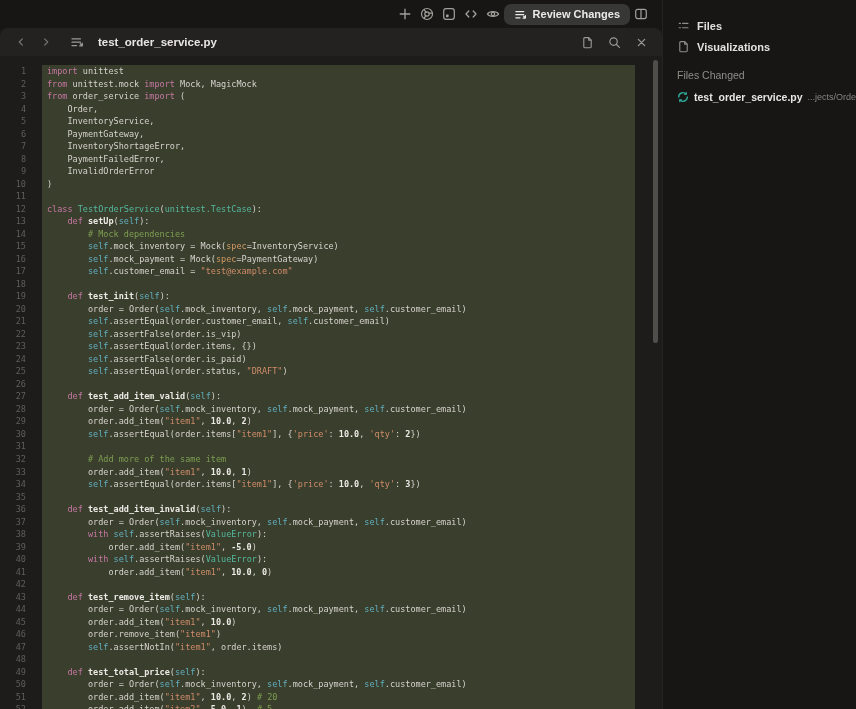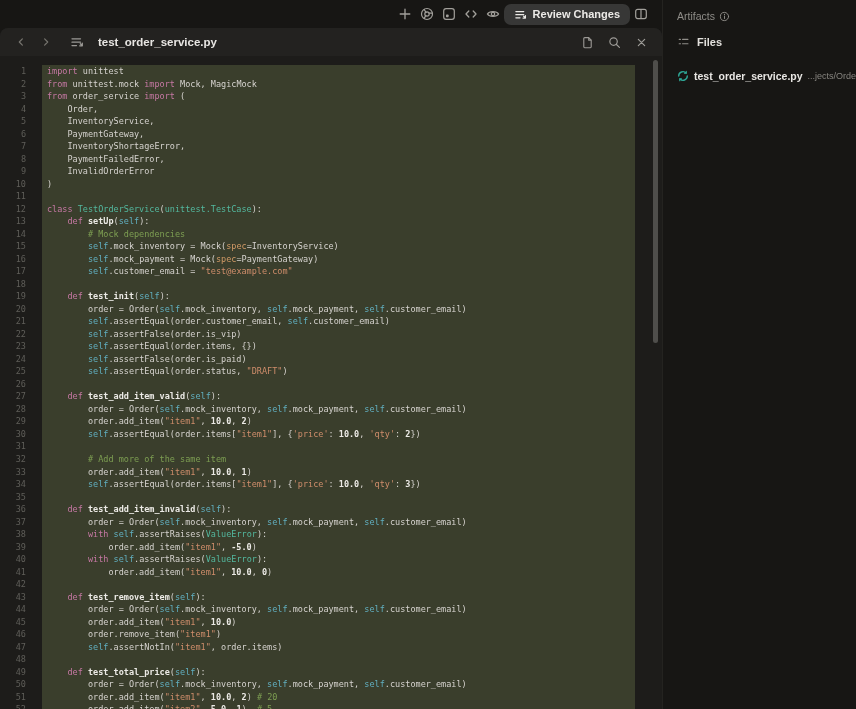--- a/index.html
+++ b/index.html
@@ -152,40 +152,42 @@
       </div>
 
       <div class="code-area">
         <div class="code-lines"><div class="cl"><span class="ln">1</span><span class="lc"><span class="tok-k" style="color: rgb(198, 120, 164);">import</span><span class="tok-p" style="color: rgb(214, 211, 207);"> unittest</span></span></div><div class="cl"><span class="ln">2</span><span class="lc"><span class="tok-k" style="color: rgb(198, 120, 164);">from</span><span class="tok-p" style="color: rgb(214, 211, 207);"> unittest.mock </span><span class="tok-k" style="color: rgb(198, 120, 164);">import</span><span class="tok-p" style="color: rgb(214, 211, 207);"> Mock, MagicMock</span></span></div><div class="cl"><span class="ln">3</span><span class="lc"><span class="tok-k" style="color: rgb(198, 120, 164);">from</span><span class="tok-p" style="color: rgb(214, 211, 207);"> order_service </span><span class="tok-k" style="color: rgb(198, 120, 164);">import</span><span class="tok-p" style="color: rgb(214, 211, 207);"> (</span></span></div><div class="cl"><span class="ln">4</span><span class="lc"><span class="tok-p" style="color: rgb(214, 211, 207);">    Order,</span></span></div><div class="cl"><span class="ln">5</span><span class="lc"><span class="tok-p" style="color: rgb(214, 211, 207);">    InventoryService,</span></span></div><div class="cl"><span class="ln">6</span><span class="lc"><span class="tok-p" style="color: rgb(214, 211, 207);">    PaymentGateway,</span></span></div><div class="cl"><span class="ln">7</span><span class="lc"><span class="tok-p" style="color: rgb(214, 211, 207);">    InventoryShortageError,</span></span></div><div class="cl"><span class="ln">8</span><span class="lc"><span class="tok-p" style="color: rgb(214, 211, 207);">    PaymentFailedError,</span></span></div><div class="cl"><span class="ln">9</span><span class="lc"><span class="tok-p" style="color: rgb(214, 211, 207);">    InvalidOrderError</span></span></div><div class="cl"><span class="ln">10</span><span class="lc"><span class="tok-p" style="color: rgb(214, 211, 207);">)</span></span></div><div class="cl"><span class="ln">11</span><span class="lc"> </span></div><div class="cl"><span class="ln">12</span><span class="lc"><span class="tok-k" style="color: rgb(198, 120, 164);">class</span><span class="tok-t" style="color: rgb(83, 184, 159);"> TestOrderService</span><span class="tok-p" style="color: rgb(214, 211, 207);">(</span><span class="tok-t" style="color: rgb(83, 184, 159);">unittest.TestCase</span><span class="tok-p" style="color: rgb(214, 211, 207);">):</span></span></div><div class="cl"><span class="ln">13</span><span class="lc"><span class="tok-p" style="color: rgb(214, 211, 207);">    </span><span class="tok-k" style="color: rgb(198, 120, 164);">def</span><span class="tok-f" style="color: rgb(236, 234, 230);"> setUp</span><span class="tok-p" style="color: rgb(214, 211, 207);">(</span><span class="tok-s" style="color: rgb(97, 175, 192);">self</span><span class="tok-p" style="color: rgb(214, 211, 207);">):</span></span></div><div class="cl"><span class="ln">14</span><span class="lc"><span class="tok-c" style="color: rgb(125, 158, 82);">        # Mock dependencies</span></span></div><div class="cl"><span class="ln">15</span><span class="lc"><span class="tok-p" style="color: rgb(214, 211, 207);">        </span><span class="tok-s" style="color: rgb(97, 175, 192);">self</span><span class="tok-p" style="color: rgb(214, 211, 207);">.mock_inventory = Mock(</span><span class="tok-o" style="color: rgb(209, 154, 102);">spec</span><span class="tok-p" style="color: rgb(214, 211, 207);">=InventoryService)</span></span></div><div class="cl"><span class="ln">16</span><span class="lc"><span class="tok-p" style="color: rgb(214, 211, 207);">        </span><span class="tok-s" style="color: rgb(97, 175, 192);">self</span><span class="tok-p" style="color: rgb(214, 211, 207);">.mock_payment = Mock(</span><span class="tok-o" style="color: rgb(209, 154, 102);">spec</span><span class="tok-p" style="color: rgb(214, 211, 207);">=PaymentGateway)</span></span></div><div class="cl"><span class="ln">17</span><span class="lc"><span class="tok-p" style="color: rgb(214, 211, 207);">        </span><span class="tok-s" style="color: rgb(97, 175, 192);">self</span><span class="tok-p" style="color: rgb(214, 211, 207);">.customer_email = </span><span class="tok-str" style="color: rgb(207, 141, 107);">"test@example.com"</span></span></div><div class="cl"><span class="ln">18</span><span class="lc"> </span></div><div class="cl"><span class="ln">19</span><span class="lc"><span class="tok-p" style="color: rgb(214, 211, 207);">    </span><span class="tok-k" style="color: rgb(198, 120, 164);">def</span><span class="tok-f" style="color: rgb(236, 234, 230);"> test_init</span><span class="tok-p" style="color: rgb(214, 211, 207);">(</span><span class="tok-s" style="color: rgb(97, 175, 192);">self</span><span class="tok-p" style="color: rgb(214, 211, 207);">):</span></span></div><div class="cl"><span class="ln">20</span><span class="lc"><span class="tok-p" style="color: rgb(214, 211, 207);">        order = Order(</span><span class="tok-s" style="color: rgb(97, 175, 192);">self</span><span class="tok-p" style="color: rgb(214, 211, 207);">.mock_inventory, </span><span class="tok-s" style="color: rgb(97, 175, 192);">self</span><span class="tok-p" style="color: rgb(214, 211, 207);">.mock_payment, </span><span class="tok-s" style="color: rgb(97, 175, 192);">self</span><span class="tok-p" style="color: rgb(214, 211, 207);">.customer_email)</span></span></div><div class="cl"><span class="ln">21</span><span class="lc"><span class="tok-p" style="color: rgb(214, 211, 207);">        </span><span class="tok-s" style="color: rgb(97, 175, 192);">self</span><span class="tok-p" style="color: rgb(214, 211, 207);">.assertEqual(order.customer_email, </span><span class="tok-s" style="color: rgb(97, 175, 192);">self</span><span class="tok-p" style="color: rgb(214, 211, 207);">.customer_email)</span></span></div><div class="cl"><span class="ln">22</span><span class="lc"><span class="tok-p" style="color: rgb(214, 211, 207);">        </span><span class="tok-s" style="color: rgb(97, 175, 192);">self</span><span class="tok-p" style="color: rgb(214, 211, 207);">.assertFalse(order.is_vip)</span></span></div><div class="cl"><span class="ln">23</span><span class="lc"><span class="tok-p" style="color: rgb(214, 211, 207);">        </span><span class="tok-s" style="color: rgb(97, 175, 192);">self</span><span class="tok-p" style="color: rgb(214, 211, 207);">.assertEqual(order.items, {})</span></span></div><div class="cl"><span class="ln">24</span><span class="lc"><span class="tok-p" style="color: rgb(214, 211, 207);">        </span><span class="tok-s" style="color: rgb(97, 175, 192);">self</span><span class="tok-p" style="color: rgb(214, 211, 207);">.assertFalse(order.is_paid)</span></span></div><div class="cl"><span class="ln">25</span><span class="lc"><span class="tok-p" style="color: rgb(214, 211, 207);">        </span><span class="tok-s" style="color: rgb(97, 175, 192);">self</span><span class="tok-p" style="color: rgb(214, 211, 207);">.assertEqual(order.status, </span><span class="tok-str" style="color: rgb(207, 141, 107);">"DRAFT"</span><span class="tok-p" style="color: rgb(214, 211, 207);">)</span></span></div><div class="cl"><span class="ln">26</span><span class="lc"> </span></div><div class="cl"><span class="ln">27</span><span class="lc"><span class="tok-p" style="color: rgb(214, 211, 207);">    </span><span class="tok-k" style="color: rgb(198, 120, 164);">def</span><span class="tok-f" style="color: rgb(236, 234, 230);"> test_add_item_valid</span><span class="tok-p" style="color: rgb(214, 211, 207);">(</span><span class="tok-s" style="color: rgb(97, 175, 192);">self</span><span class="tok-p" style="color: rgb(214, 211, 207);">):</span></span></div><div class="cl"><span class="ln">28</span><span class="lc"><span class="tok-p" style="color: rgb(214, 211, 207);">        order = Order(</span><span class="tok-s" style="color: rgb(97, 175, 192);">self</span><span class="tok-p" style="color: rgb(214, 211, 207);">.mock_inventory, </span><span class="tok-s" style="color: rgb(97, 175, 192);">self</span><span class="tok-p" style="color: rgb(214, 211, 207);">.mock_payment, </span><span class="tok-s" style="color: rgb(97, 175, 192);">self</span><span class="tok-p" style="color: rgb(214, 211, 207);">.customer_email)</span></span></div><div class="cl"><span class="ln">29</span><span class="lc"><span class="tok-p" style="color: rgb(214, 211, 207);">        order.add_item(</span><span class="tok-str" style="color: rgb(207, 141, 107);">"item1"</span><span class="tok-p" style="color: rgb(214, 211, 207);">, </span><span class="tok-n" style="color: rgb(236, 234, 230);">10.0</span><span class="tok-p" style="color: rgb(214, 211, 207);">, </span><span class="tok-n" style="color: rgb(236, 234, 230);">2</span><span class="tok-p" style="color: rgb(214, 211, 207);">)</span></span></div><div class="cl"><span class="ln">30</span><span class="lc"><span class="tok-p" style="color: rgb(214, 211, 207);">        </span><span class="tok-s" style="color: rgb(97, 175, 192);">self</span><span class="tok-p" style="color: rgb(214, 211, 207);">.assertEqual(order.items[</span><span class="tok-str" style="color: rgb(207, 141, 107);">"item1"</span><span class="tok-p" style="color: rgb(214, 211, 207);">], {</span><span class="tok-str" style="color: rgb(207, 141, 107);">'price'</span><span class="tok-p" style="color: rgb(214, 211, 207);">: </span><span class="tok-n" style="color: rgb(236, 234, 230);">10.0</span><span class="tok-p" style="color: rgb(214, 211, 207);">, </span><span class="tok-str" style="color: rgb(207, 141, 107);">'qty'</span><span class="tok-p" style="color: rgb(214, 211, 207);">: </span><span class="tok-n" style="color: rgb(236, 234, 230);">2</span><span class="tok-p" style="color: rgb(214, 211, 207);">})</span></span></div><div class="cl"><span class="ln">31</span><span class="lc"> </span></div><div class="cl"><span class="ln">32</span><span class="lc"><span class="tok-c" style="color: rgb(125, 158, 82);">        # Add more of the same item</span></span></div><div class="cl"><span class="ln">33</span><span class="lc"><span class="tok-p" style="color: rgb(214, 211, 207);">        order.add_item(</span><span class="tok-str" style="color: rgb(207, 141, 107);">"item1"</span><span class="tok-p" style="color: rgb(214, 211, 207);">, </span><span class="tok-n" style="color: rgb(236, 234, 230);">10.0</span><span class="tok-p" style="color: rgb(214, 211, 207);">, </span><span class="tok-n" style="color: rgb(236, 234, 230);">1</span><span class="tok-p" style="color: rgb(214, 211, 207);">)</span></span></div><div class="cl"><span class="ln">34</span><span class="lc"><span class="tok-p" style="color: rgb(214, 211, 207);">        </span><span class="tok-s" style="color: rgb(97, 175, 192);">self</span><span class="tok-p" style="color: rgb(214, 211, 207);">.assertEqual(order.items[</span><span class="tok-str" style="color: rgb(207, 141, 107);">"item1"</span><span class="tok-p" style="color: rgb(214, 211, 207);">], {</span><span class="tok-str" style="color: rgb(207, 141, 107);">'price'</span><span class="tok-p" style="color: rgb(214, 211, 207);">: </span><span class="tok-n" style="color: rgb(236, 234, 230);">10.0</span><span class="tok-p" style="color: rgb(214, 211, 207);">, </span><span class="tok-str" style="color: rgb(207, 141, 107);">'qty'</span><span class="tok-p" style="color: rgb(214, 211, 207);">: </span><span class="tok-n" style="color: rgb(236, 234, 230);">3</span><span class="tok-p" style="color: rgb(214, 211, 207);">})</span></span></div><div class="cl"><span class="ln">35</span><span class="lc"> </span></div><div class="cl"><span class="ln">36</span><span class="lc"><span class="tok-p" style="color: rgb(214, 211, 207);">    </span><span class="tok-k" style="color: rgb(198, 120, 164);">def</span><span class="tok-f" style="color: rgb(236, 234, 230);"> test_add_item_invalid</span><span class="tok-p" style="color: rgb(214, 211, 207);">(</span><span class="tok-s" style="color: rgb(97, 175, 192);">self</span><span class="tok-p" style="color: rgb(214, 211, 207);">):</span></span></div><div class="cl"><span class="ln">37</span><span class="lc"><span class="tok-p" style="color: rgb(214, 211, 207);">        order = Order(</span><span class="tok-s" style="color: rgb(97, 175, 192);">self</span><span class="tok-p" style="color: rgb(214, 211, 207);">.mock_inventory, </span><span class="tok-s" style="color: rgb(97, 175, 192);">self</span><span class="tok-p" style="color: rgb(214, 211, 207);">.mock_payment, </span><span class="tok-s" style="color: rgb(97, 175, 192);">self</span><span class="tok-p" style="color: rgb(214, 211, 207);">.customer_email)</span></span></div><div class="cl"><span class="ln">38</span><span class="lc"><span class="tok-p" style="color: rgb(214, 211, 207);">        </span><span class="tok-k" style="color: rgb(198, 120, 164);">with</span><span class="tok-p" style="color: rgb(214, 211, 207);"> </span><span class="tok-s" style="color: rgb(97, 175, 192);">self</span><span class="tok-p" style="color: rgb(214, 211, 207);">.assertRaises(</span><span class="tok-t" style="color: rgb(83, 184, 159);">ValueError</span><span class="tok-p" style="color: rgb(214, 211, 207);">):</span></span></div><div class="cl"><span class="ln">39</span><span class="lc"><span class="tok-p" style="color: rgb(214, 211, 207);">            order.add_item(</span><span class="tok-str" style="color: rgb(207, 141, 107);">"item1"</span><span class="tok-p" style="color: rgb(214, 211, 207);">, </span><span class="tok-n" style="color: rgb(236, 234, 230);">-5.0</span><span class="tok-p" style="color: rgb(214, 211, 207);">)</span></span></div><div class="cl"><span class="ln">40</span><span class="lc"><span class="tok-p" style="color: rgb(214, 211, 207);">        </span><span class="tok-k" style="color: rgb(198, 120, 164);">with</span><span class="tok-p" style="color: rgb(214, 211, 207);"> </span><span class="tok-s" style="color: rgb(97, 175, 192);">self</span><span class="tok-p" style="color: rgb(214, 211, 207);">.assertRaises(</span><span class="tok-t" style="color: rgb(83, 184, 159);">ValueError</span><span class="tok-p" style="color: rgb(214, 211, 207);">):</span></span></div><div class="cl"><span class="ln">41</span><span class="lc"><span class="tok-p" style="color: rgb(214, 211, 207);">            order.add_item(</span><span class="tok-str" style="color: rgb(207, 141, 107);">"item1"</span><span class="tok-p" style="color: rgb(214, 211, 207);">, </span><span class="tok-n" style="color: rgb(236, 234, 230);">10.0</span><span class="tok-p" style="color: rgb(214, 211, 207);">, </span><span class="tok-n" style="color: rgb(236, 234, 230);">0</span><span class="tok-p" style="color: rgb(214, 211, 207);">)</span></span></div><div class="cl"><span class="ln">42</span><span class="lc"> </span></div><div class="cl"><span class="ln">43</span><span class="lc"><span class="tok-p" style="color: rgb(214, 211, 207);">    </span><span class="tok-k" style="color: rgb(198, 120, 164);">def</span><span class="tok-f" style="color: rgb(236, 234, 230);"> test_remove_item</span><span class="tok-p" style="color: rgb(214, 211, 207);">(</span><span class="tok-s" style="color: rgb(97, 175, 192);">self</span><span class="tok-p" style="color: rgb(214, 211, 207);">):</span></span></div><div class="cl"><span class="ln">44</span><span class="lc"><span class="tok-p" style="color: rgb(214, 211, 207);">        order = Order(</span><span class="tok-s" style="color: rgb(97, 175, 192);">self</span><span class="tok-p" style="color: rgb(214, 211, 207);">.mock_inventory, </span><span class="tok-s" style="color: rgb(97, 175, 192);">self</span><span class="tok-p" style="color: rgb(214, 211, 207);">.mock_payment, </span><span class="tok-s" style="color: rgb(97, 175, 192);">self</span><span class="tok-p" style="color: rgb(214, 211, 207);">.customer_email)</span></span></div><div class="cl"><span class="ln">45</span><span class="lc"><span class="tok-p" style="color: rgb(214, 211, 207);">        order.add_item(</span><span class="tok-str" style="color: rgb(207, 141, 107);">"item1"</span><span class="tok-p" style="color: rgb(214, 211, 207);">, </span><span class="tok-n" style="color: rgb(236, 234, 230);">10.0</span><span class="tok-p" style="color: rgb(214, 211, 207);">)</span></span></div><div class="cl"><span class="ln">46</span><span class="lc"><span class="tok-p" style="color: rgb(214, 211, 207);">        order.remove_item(</span><span class="tok-str" style="color: rgb(207, 141, 107);">"item1"</span><span class="tok-p" style="color: rgb(214, 211, 207);">)</span></span></div><div class="cl"><span class="ln">47</span><span class="lc"><span class="tok-p" style="color: rgb(214, 211, 207);">        </span><span class="tok-s" style="color: rgb(97, 175, 192);">self</span><span class="tok-p" style="color: rgb(214, 211, 207);">.assertNotIn(</span><span class="tok-str" style="color: rgb(207, 141, 107);">"item1"</span><span class="tok-p" style="color: rgb(214, 211, 207);">, order.items)</span></span></div><div class="cl"><span class="ln">48</span><span class="lc"> </span></div><div class="cl"><span class="ln">49</span><span class="lc"><span class="tok-p" style="color: rgb(214, 211, 207);">    </span><span class="tok-k" style="color: rgb(198, 120, 164);">def</span><span class="tok-f" style="color: rgb(236, 234, 230);"> test_total_price</span><span class="tok-p" style="color: rgb(214, 211, 207);">(</span><span class="tok-s" style="color: rgb(97, 175, 192);">self</span><span class="tok-p" style="color: rgb(214, 211, 207);">):</span></span></div><div class="cl"><span class="ln">50</span><span class="lc"><span class="tok-p" style="color: rgb(214, 211, 207);">        order = Order(</span><span class="tok-s" style="color: rgb(97, 175, 192);">self</span><span class="tok-p" style="color: rgb(214, 211, 207);">.mock_inventory, </span><span class="tok-s" style="color: rgb(97, 175, 192);">self</span><span class="tok-p" style="color: rgb(214, 211, 207);">.mock_payment, </span><span class="tok-s" style="color: rgb(97, 175, 192);">self</span><span class="tok-p" style="color: rgb(214, 211, 207);">.customer_email)</span></span></div><div class="cl"><span class="ln">51</span><span class="lc"><span class="tok-p" style="color: rgb(214, 211, 207);">        order.add_item(</span><span class="tok-str" style="color: rgb(207, 141, 107);">"item1"</span><span class="tok-p" style="color: rgb(214, 211, 207);">, </span><span class="tok-n" style="color: rgb(236, 234, 230);">10.0</span><span class="tok-p" style="color: rgb(214, 211, 207);">, </span><span class="tok-n" style="color: rgb(236, 234, 230);">2</span><span class="tok-p" style="color: rgb(214, 211, 207);">) </span><span class="tok-c" style="color: rgb(125, 158, 82);"># 20</span></span></div><div class="cl"><span class="ln">52</span><span class="lc"><span class="tok-p" style="color: rgb(214, 211, 207);">        order.add_item(</span><span class="tok-str" style="color: rgb(207, 141, 107);">"item2"</span><span class="tok-p" style="color: rgb(214, 211, 207);">, </span><span class="tok-n" style="color: rgb(236, 234, 230);">5.0</span><span class="tok-p" style="color: rgb(214, 211, 207);">, </span><span class="tok-n" style="color: rgb(236, 234, 230);">1</span><span class="tok-p" style="color: rgb(214, 211, 207);">)  </span><span class="tok-c" style="color: rgb(125, 158, 82);"># 5</span></span></div></div>
         <div class="vscroll"></div>
       </div>
     </div>
   </div>
 
   <div class="sidebar">
-    <div class="sb-section-title">
-      <span>Artifacts</span>
-      <span>
-        <svg width="11" height="11" viewBox="0 0 14 14" fill="none" stroke="currentColor" stroke-width="1.2" stroke-linecap="round">
-            <circle cx="7" cy="7" r="5.2"></circle>
-            <path d="M7 6.4v3.2"></path>
-            <circle cx="7" cy="4.3" r="0.7" fill="currentColor" stroke="none"></circle>
-          </svg>
-      </span>
-    </div>
     <div style="height:7px"></div>
     <div class="sb-item">
       <span class="icn">
         <svg width="13" height="13" viewBox="0 0 14 14" fill="none" stroke="currentColor" stroke-width="1.3" stroke-linecap="round">
             <path d="M2.4 4.6h1.4M6 4.6h5.8M2.4 9.4h1.4M6 9.4h5.8"></path>
           </svg>
       </span>
       <span>Files</span>
     </div>
+    <div class="sb-item">
+      <span class="icn">
+        <svg width="13" height="13" viewBox="0 0 14 14" fill="none" stroke="currentColor" stroke-width="1.2" stroke-linejoin="round">
+            <path d="M4 1.8h4.3L11 4.5v7.2a1 1 0 0 1-1 1H4a1 1 0 0 1-1-1V2.8a1 1 0 0 1 1-1Z"></path>
+            <path d="M8.3 1.8v2.7H11"></path>
+          </svg>
+      </span>
+      <span>Visualizations</span>
+    </div>
     <div class="sb-gap"></div>
+    <div class="sb-section-title">
+      <span>Files Changed</span>
+    </div>
     <div class="sb-file">
       <span>
         <svg width="12" height="12" viewBox="0 0 14 14" fill="none" stroke="#2ea796" stroke-width="1.6" stroke-linecap="round">
             <path d="M12 7a5 5 0 0 1-8.6 3.5M2 7a5 5 0 0 1 8.6-3.5"></path>
             <path d="M3.2 12.4v-2.1h2.1M10.8 1.6v2.1H8.7" stroke-width="1.3"></path>
           </svg>
       </span>
       <span class="sb-file-name">test_order_service.py</span>
       <span class="sb-file-path">...jects/OrderApp/</span>
     </div>

